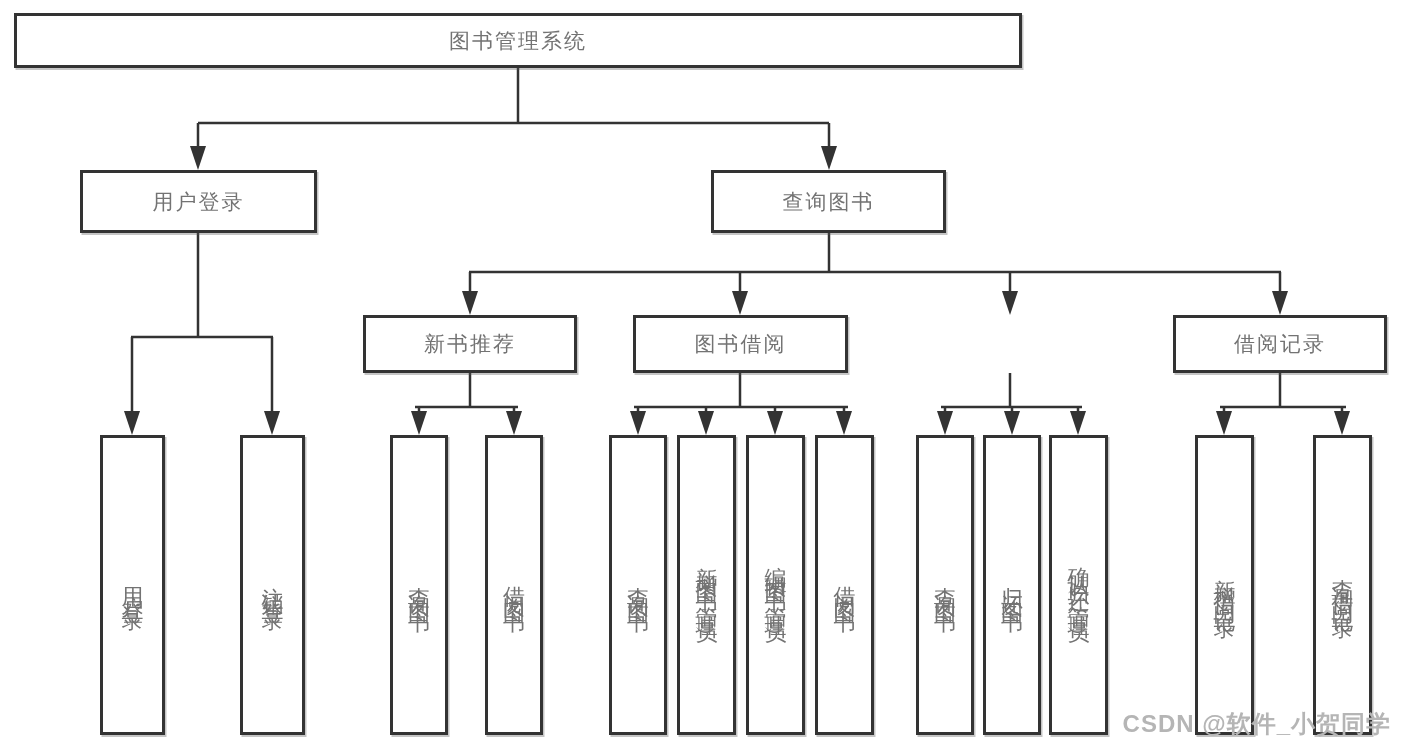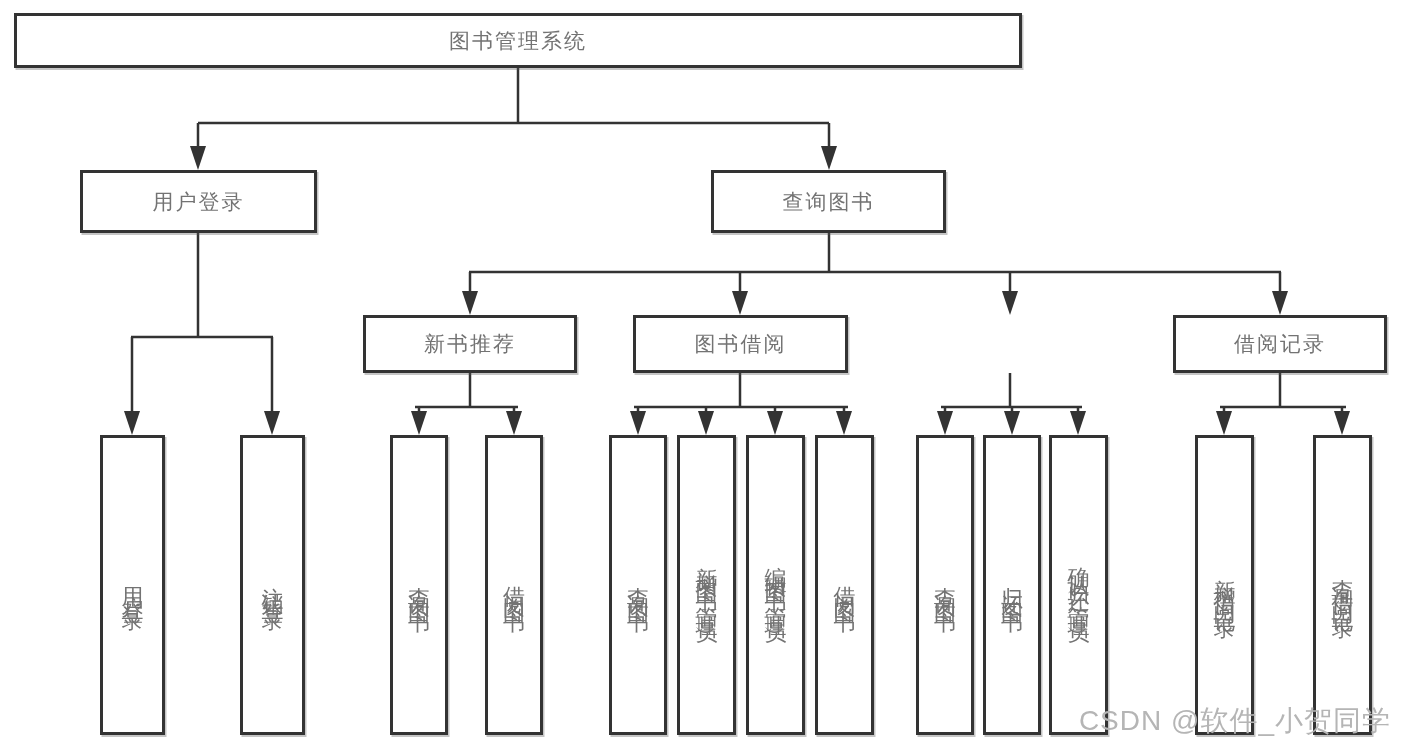--- a/index.html
+++ b/index.html
@@ -59,24 +59,25 @@
   .n-bb-borrow       { left: 815px;  width: 59px; }
   .n-cb-query        { left: 916px;  width: 58px; }
   .n-cb-return       { left: 983px;  width: 58px; }
   .n-cb-confirm      { left: 1049px; width: 59px; }
   .n-br-add          { left: 1195px; width: 59px; }
   .n-br-query        { left: 1313px; width: 59px; }
   .watermark {
     position: absolute;
     right: 14px;
     bottom: 7px;
-    font-size: 28px;
+    font-size: 24px;
     color: #b5b5b5;
     letter-spacing: 1px;
     white-space: nowrap;
+    font-weight: bold;
   }
 </style>
 </head>
 <body>
 
 <div class="canvas">
 
   <svg class="wires" viewBox="0 0 1405 747" aria-hidden="true">
     <defs>
       <path id="tri" d="M -8 -24 L 8 -24 L 0 0 Z" fill="#333333"></path>

